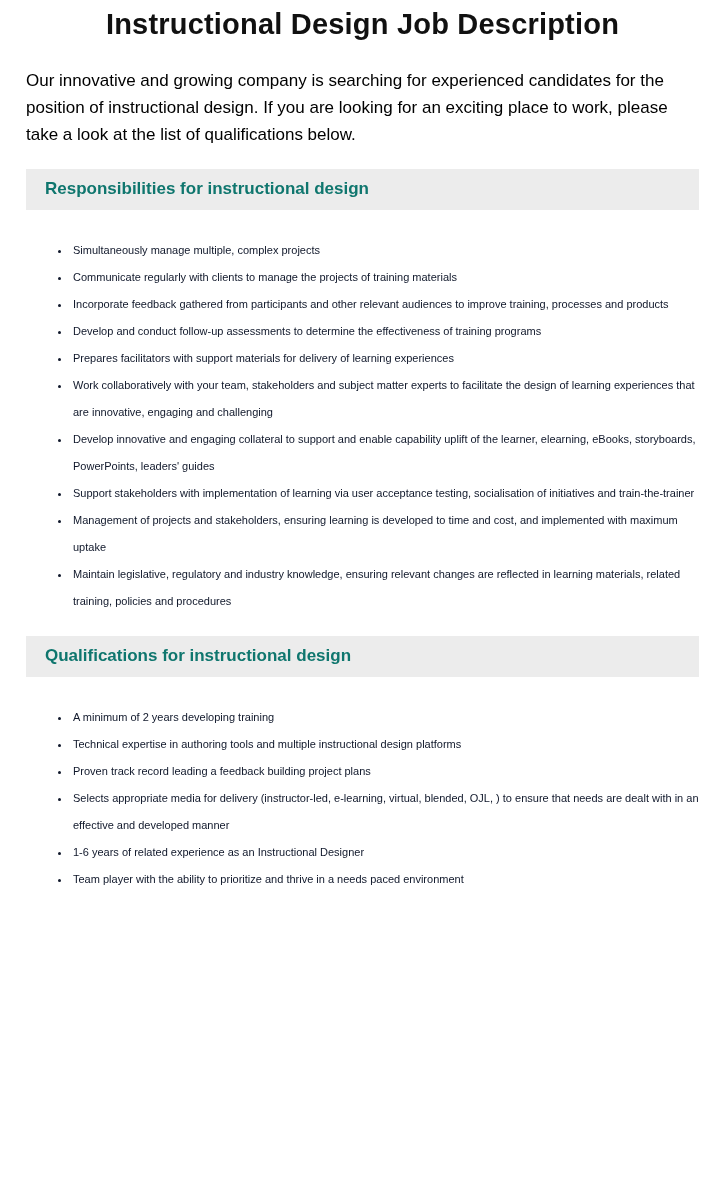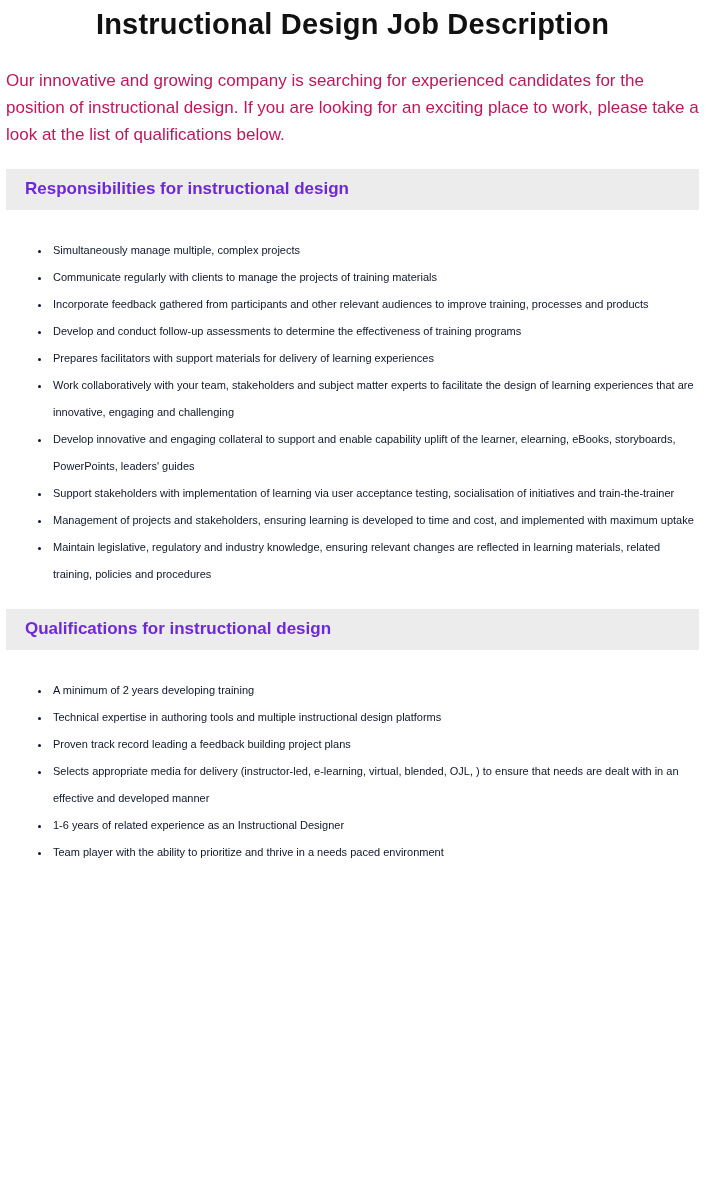--- a/index.html
+++ b/index.html
@@ -9,43 +9,43 @@
   }
   body {
     width: 720px;
     font-family: "Liberation Sans", sans-serif;
     color: #1c1c1c;
     -webkit-font-smoothing: antialiased;
   }
   .page {
     width: 720px;
     box-sizing: border-box;
-    padding: 2px 21px 30px 6px;
+    padding: 2px 21px 30px 26px;
   }
   .doc-title {
     font-size: 29px;
     font-weight: 700;
     text-align: center;
     margin: 6px 0 26px 0;
     letter-spacing: 0.2px;
     color: #111111;
   }
   .intro {
     font-size: 17px;
     line-height: 27px;
     margin: 0 0 10px 0;
-    color: #be185d;
+    color: #000000;
   }
   .section-header {
     background: #ececec;
     margin: 21px 0 0 0;
     padding: 10px 19px 11px 19px;
     font-size: 17px;
     font-weight: 700;
-    color: #6d28d9;
+    color: #0f766e;
   }
   ul.bullet-list {
     margin: 27px 0 0 0;
     padding: 0 0 0 45px;
     font-size: 11px;
     line-height: 27px;
     color: #0f172a;
   }
   ul.bullet-list li {
     margin: 0;

